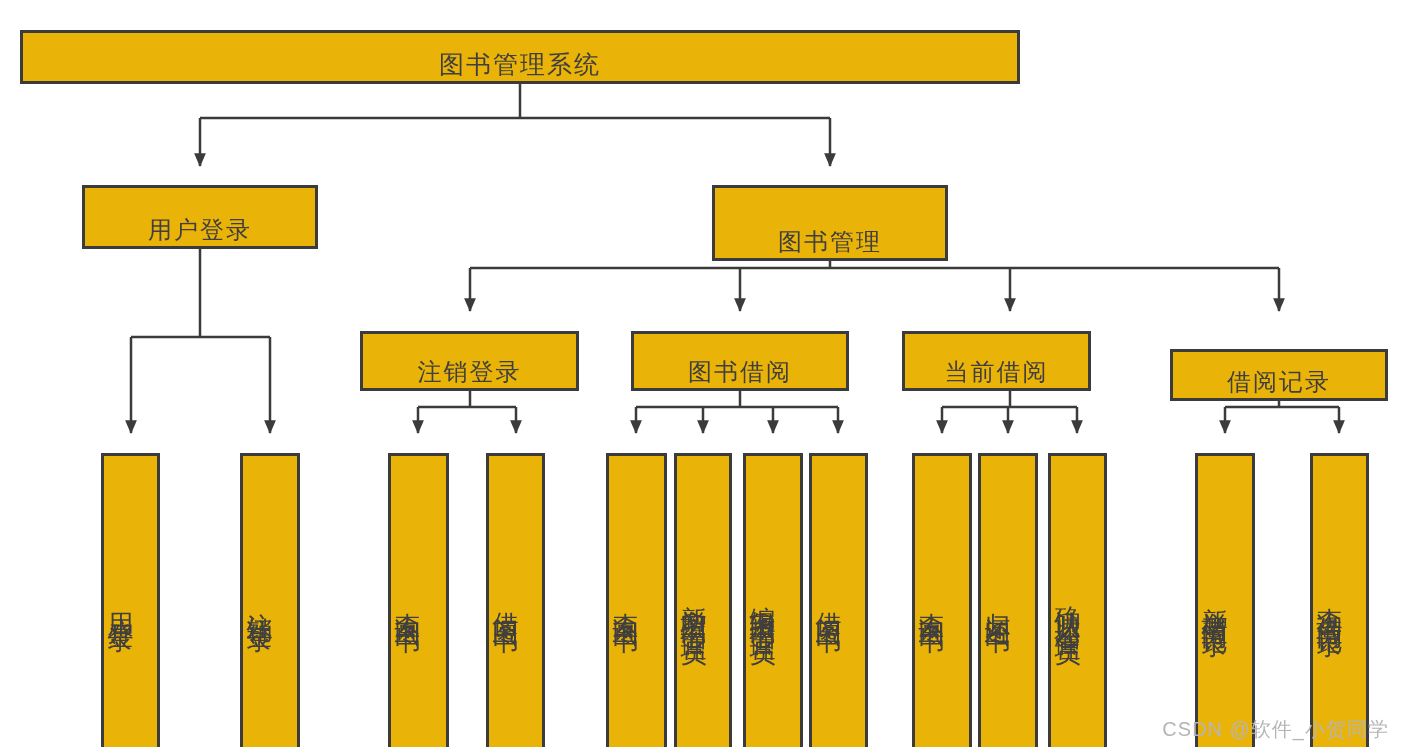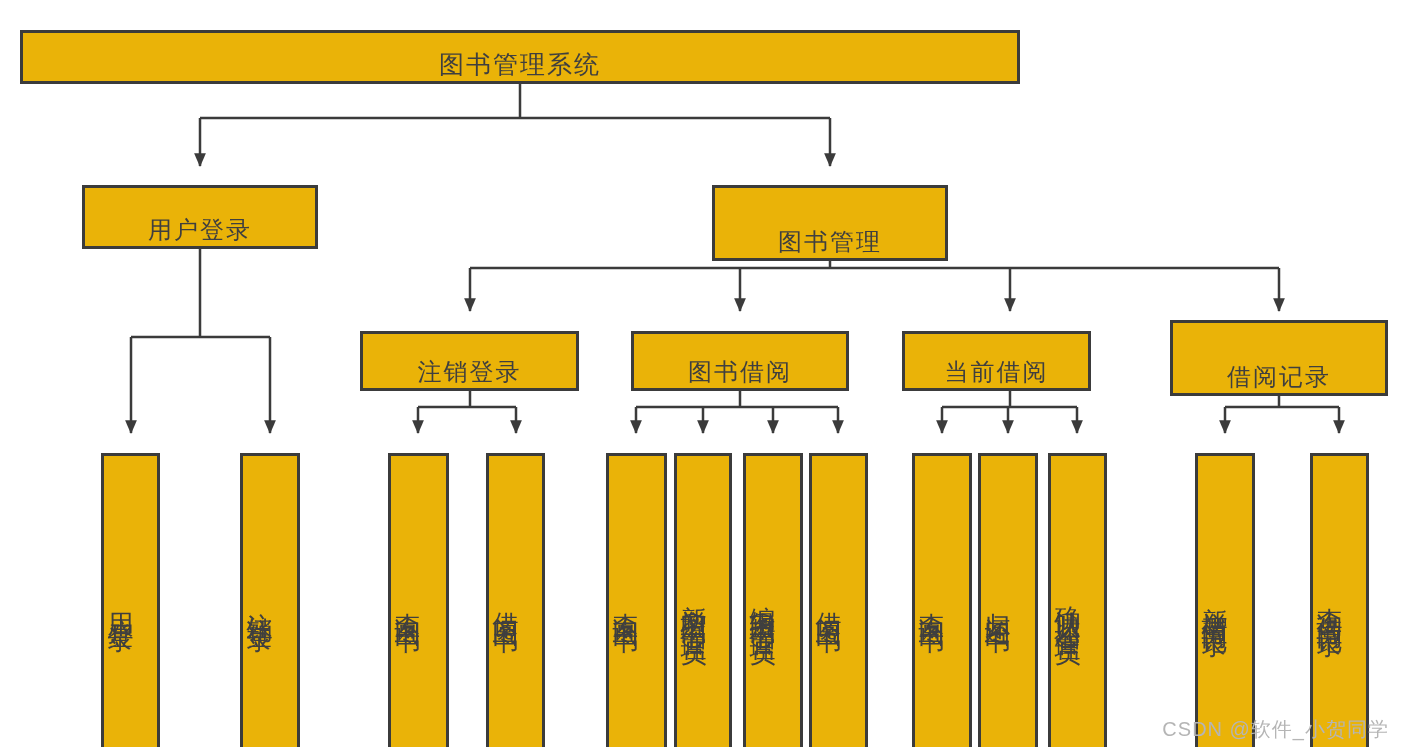--- a/index.html
+++ b/index.html
@@ -112,21 +112,21 @@
 
   <div class="box hbox" style="left:360px; top:315px; width:219px; height:60px;">
     <span>注销登录</span>
   </div>
   <div class="box hbox" style="left:631px; top:315px; width:218px; height:60px;">
     <span>图书借阅</span>
   </div>
   <div class="box hbox" style="left:902px; top:315px; width:189px; height:60px;">
     <span>当前借阅</span>
   </div>
-  <div class="box hbox" style="left:1170px; top:304px; width:218px; height:76px;">
+  <div class="box hbox" style="left:1170px; top:333px; width:218px; height:52px;">
     <span>借阅记录</span>
   </div>
 
   <div class="box leaf" style="left:388px; top:437px; width:61px; height:297px;">
     <span>查询图书</span>
   </div>
   <div class="box leaf" style="left:486px; top:437px; width:59px; height:297px;">
     <span>借阅图书</span>
   </div>
 

